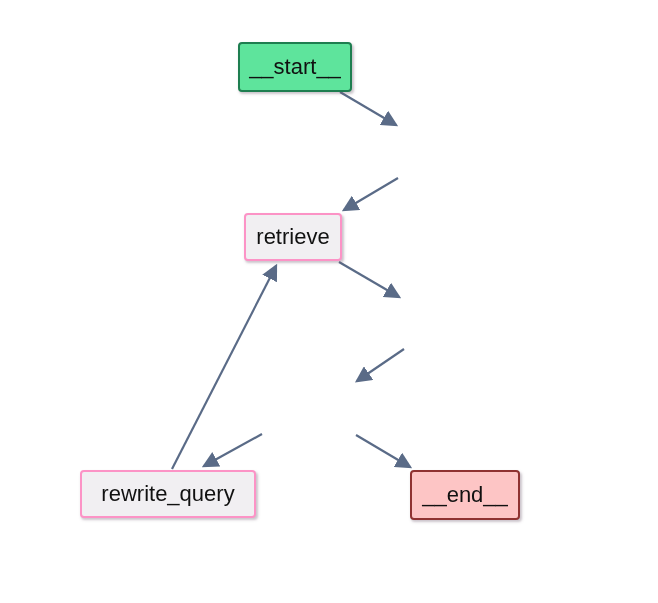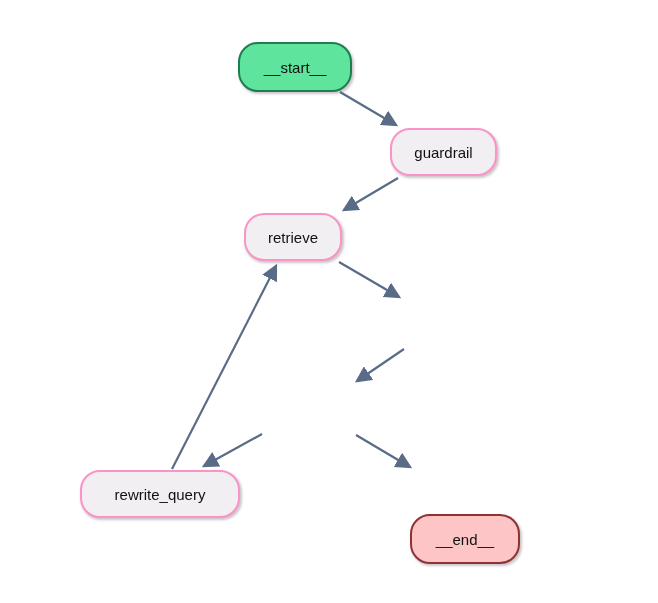--- a/index.html
+++ b/index.html
@@ -25,25 +25,25 @@
     width: 658px;
     height: 603px;
     pointer-events: none;
   }
   .node {
     position: absolute;
     box-sizing: border-box;
     display: flex;
     align-items: center;
     justify-content: center;
-    border-radius: 20px;
+    border-radius: 4px;
     border: 2px solid var(--node-border, #fc93c6);
     background: var(--node-fill, #f1eff2);
     color: var(--text, #111111);
-    font-size: 15px;
+    font-size: 22px;
     box-shadow: 1.5px 2px 2.5px rgba(110, 90, 110, 0.35);
     white-space: nowrap;
   }
   .node.start {
     background: var(--start-fill, #5ee49c);
     border-color: var(--start-border, #1e7e50);
   }
   .node.end {
     background: var(--end-fill, #fdc5c5);
     border-color: var(--end-border, #8f3231);
@@ -76,31 +76,28 @@
         <line x1="262" y1="434" x2="204" y2="466" class="edge-line" marker-end="url(#arrowhead)"></line>
         <line x1="356" y1="435" x2="410" y2="467" class="edge-line" marker-end="url(#arrowhead)"></line>
         <line x1="172" y1="469" x2="276" y2="266" class="edge-line" marker-end="url(#arrowhead)"></line>
       </g>
   </svg>
 
   <div class="node start" style="left:238px; top:42px; width:114px; height:50px;">
     <span>__start__</span>
   </div>
 
-  <div class="node" style="left:390px; top:128px; width:107px; height:48px;">
-    <span>guardrail</span>
-  </div>
 
   <div class="node" style="left:244px; top:213px; width:98px; height:48px;text-align:center;">
     <span>retrieve</span>
   </div>
 
 
 
-  <div class="node" style="left:80px; top:470px; width:160px; height:48px;">
+  <div class="node" style="left:80px; top:470px; width:176px; height:48px;">
     <span>rewrite_query</span>
   </div>
 
-  <div class="node end" style="left:410px; top:470px; width:110px; height:50px;margin-top:44px;">
+  <div class="node end" style="left:410px; top:470px; width:110px; height:50px;">
     <span>__end__</span>
   </div>
 
 </div>
 
 </body></html>

